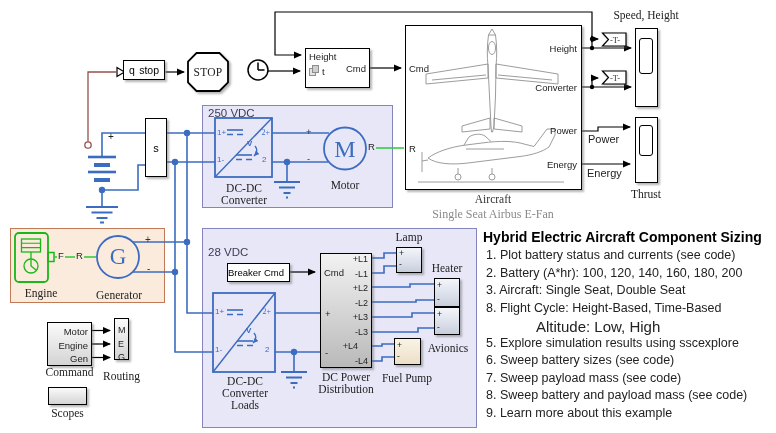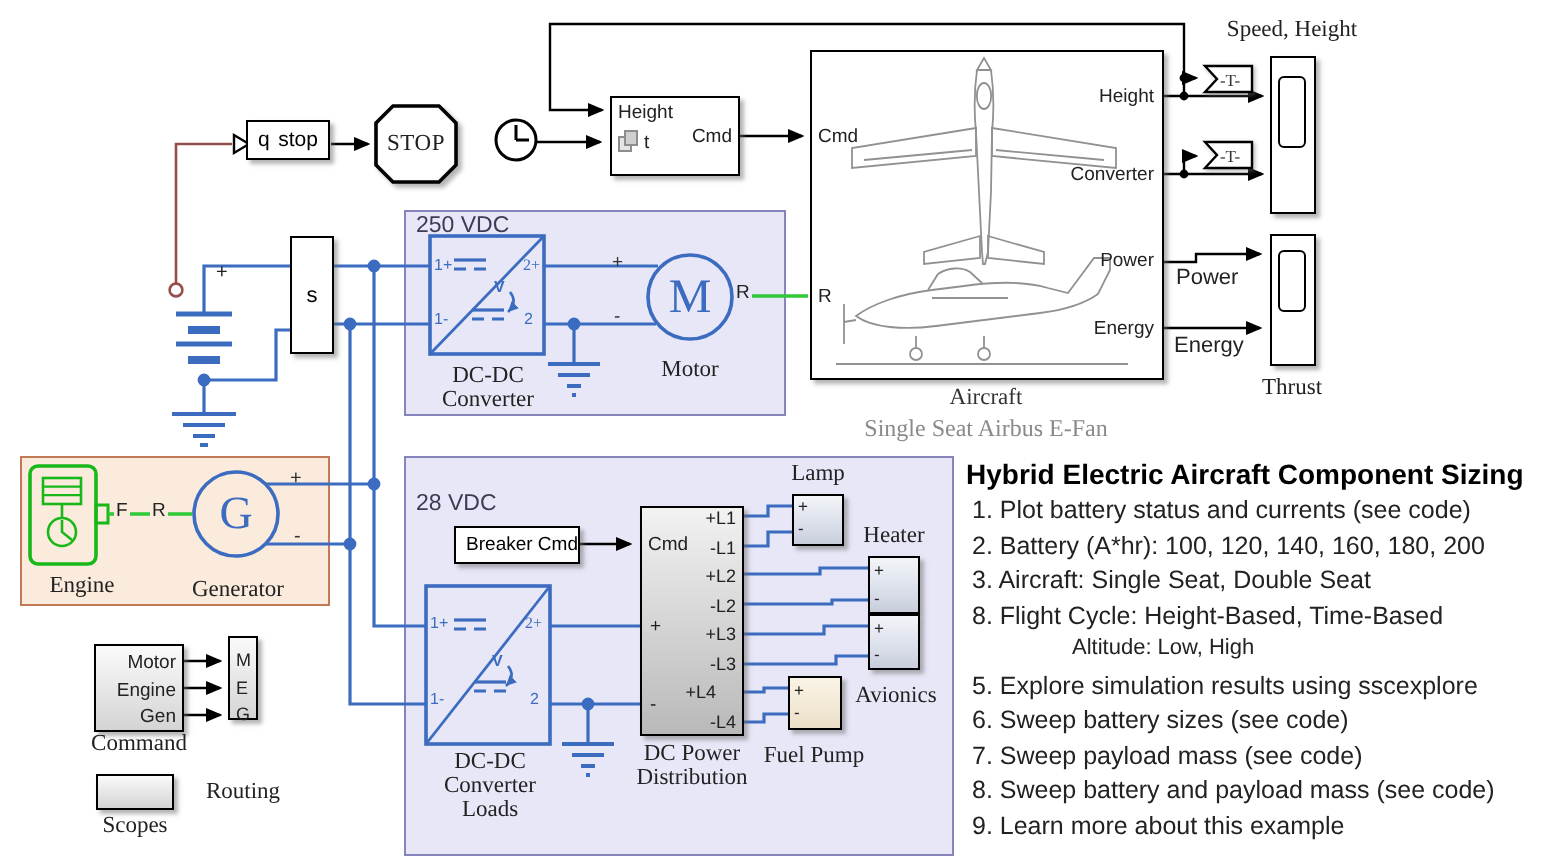--- a/index.html
+++ b/index.html
@@ -263,21 +263,21 @@
   <div class="lbl" style="left:208px;top:230px;color:#3c3c55;margin-top:16px;">28 VDC</div>
   <div class="bport" style="left:215px;top:307px;">1+</div>
   <div class="bport ctr" style="left:256px;top:307px;width:15px;text-align:right;">2+</div>
   <div class="bport" style="left:215px;top:345px;">1-</div>
   <div class="bport" style="left:265px;top:345px;">2</div>
   <div class="bport" style="left:246px;top:326px;font-weight:bold;">V</div>
   <div class="lbl ctr" style="left:214px;top:375px;width:62px;">DC-DC</div>
   <div class="lbl ctr" style="left:206px;top:387px;width:78px;">Converter</div>
   <div class="lbl ctr" style="left:214px;top:399px;width:62px;">Loads</div>
 
-  <div class="blk" style="left:227px;top:263px;width:63px;height:19px;border-width:1.2px;display:flex;align-items:center;justify-content:flex-end;font-size:9.5px;">
+  <div class="blk" style="left:227px;top:263px;width:63px;height:19px;border-width:1.2px;display:flex;align-items:center;justify-content:flex-start;font-size:9.5px;">
     <span>Breaker Cmd</span>
   </div>
 
   <div class="blk" style="left:320px;top:253px;width:52px;height:115px;border-width:1.3px;background:linear-gradient(180deg,#f2f2f2,#b9b9b9);">
     <div class="port" style="left:3px;top:13px;">Cmd</div>
     <div class="port" style="left:4px;top:54px;">+</div>
     <div class="port" style="left:4px;top:93px;">-</div>
     <div class="port" style="right:3px;top:0px;font-size:9px;">+L1</div>
     <div class="port" style="right:3px;top:14.5px;font-size:9px;">-L1</div>
     <div class="port" style="right:3px;top:29px;font-size:9px;">+L2</div>
@@ -315,31 +315,31 @@
     <div class="port" style="right:3px;top:3px;">Motor</div>
     <div class="port" style="right:3px;top:16.5px;">Engine</div>
     <div class="port" style="right:3px;top:30px;">Gen</div>
   </div>
   <div class="blk grad" style="left:114px;top:318px;width:15px;height:42px;border-width:1.3px;">
     <div class="port" style="left:3px;top:6px;font-size:9px;">M</div>
     <div class="port" style="left:3px;top:20px;font-size:9px;">E</div>
     <div class="port" style="left:3px;top:33px;font-size:9px;">G</div>
   </div>
   <div class="lbl ctr" style="left:37px;top:366px;width:65px;">Command</div>
-  <div class="lbl ctr" style="left:97px;top:370px;width:49px;margin-top:20px;">Routing</div>
+  <div class="lbl ctr" style="left:97px;top:370px;width:49px;">Routing</div>
   <div class="blk grad" style="left:48px;top:387px;width:39px;height:18px;border-width:1.2px;"></div>
   <div class="lbl ctr" style="left:38px;top:407px;width:59px;">Scopes</div>
 
   <div>
     <div class="lbl" style="left:483px;top:229px;font-size:14px;font-weight:bold;color:#000;">Hybrid Electric Aircraft Component Sizing</div>
     <div class="lbl" style="left:486px;top:248px;font-size:12.5px;">1. Plot battery status and currents (see code)</div>
     <div class="lbl" style="left:486px;top:265.5px;font-size:12.5px;">2. Battery (A*hr): 100, 120, 140, 160, 180, 200</div>
     <div class="lbl" style="left:486px;top:283px;font-size:12.5px;">3. Aircraft: Single Seat, Double Seat</div>
     <div class="lbl" style="left:486px;top:300.5px;font-size:12.5px;">8. Flight Cycle: Height-Based, Time-Based</div>
-    <div class="lbl" style="left:536px;top:318px;font-size:11px;">Altitude: Low, High</div>
+    <div class="lbl" style="left:536px;top:318px;font-size:15px;">Altitude: Low, High</div>
     <div class="lbl" style="left:486px;top:335.5px;font-size:12.5px;">5. Explore simulation results using sscexplore</div>
     <div class="lbl" style="left:486px;top:353px;font-size:12.5px;">6. Sweep battery sizes (see code)</div>
     <div class="lbl" style="left:486px;top:370.5px;font-size:12.5px;">7. Sweep payload mass (see code)</div>
     <div class="lbl" style="left:486px;top:388px;font-size:12.5px;">8. Sweep battery and payload mass (see code)</div>
     <div class="lbl" style="left:486px;top:405.5px;font-size:12.5px;">9. Learn more about this example</div>
   </div>
 
 </div>
 
 </body></html>

